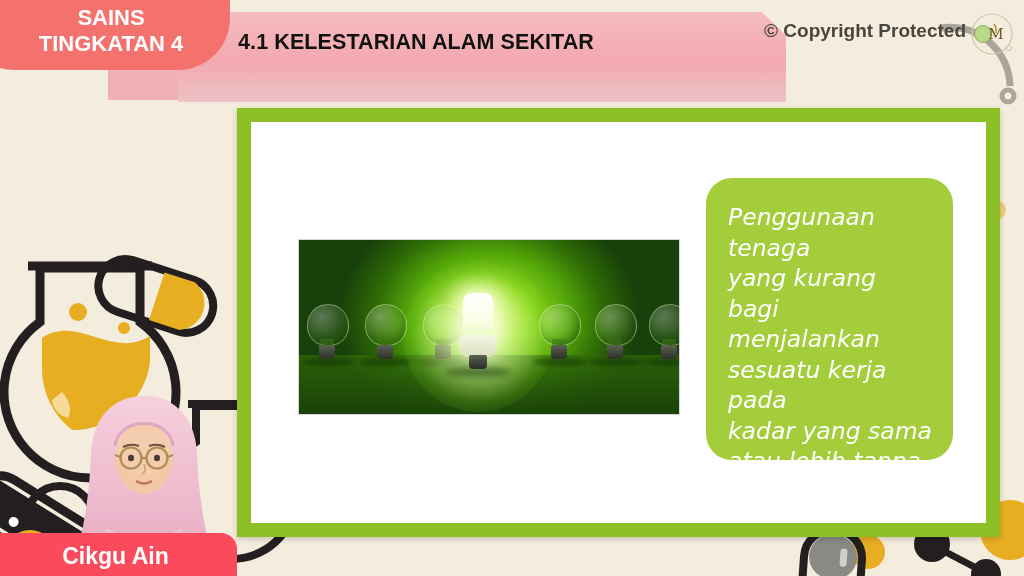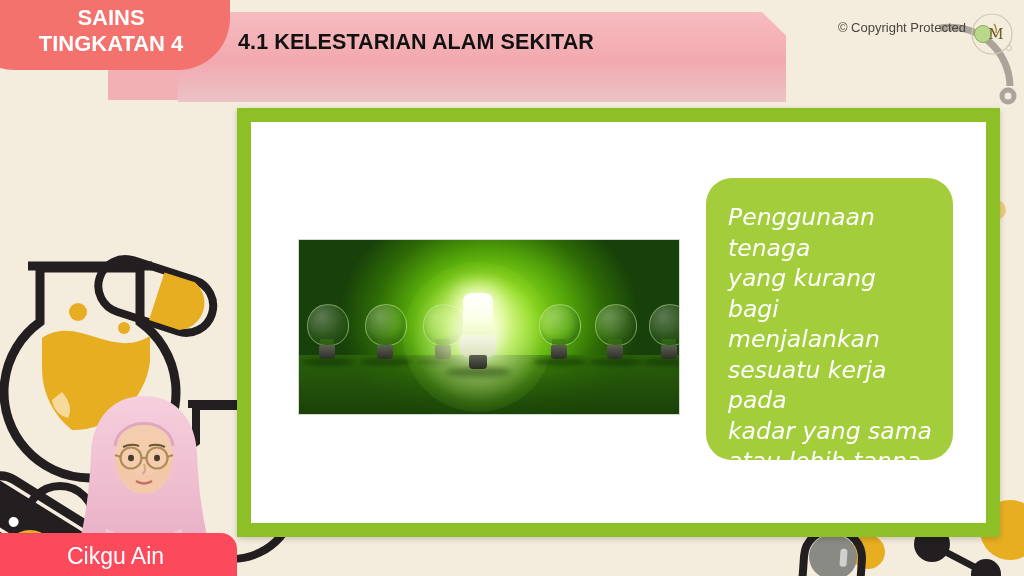--- a/index.html
+++ b/index.html
@@ -262,23 +262,24 @@
   #copyright {
     position: absolute;
     right: 58px;
     top: 20px;
     display: flex;
     align-items: center;
     gap: 8px;
     z-index: 7;
   }
   #copyright-text {
-    font-size: 13px;
+    font-size: 19px;
     color: #4a463f;
     white-space: nowrap;
+    font-weight: bold;
   }
   #copyright-logo {
     position: absolute;
     right: 10px;
     top: 12px;
     width: 44px;
     height: 44px;
     z-index: 7;
   }
 
@@ -302,21 +303,21 @@
     background: #fa4a5c;
     border-radius: 0 16px 0 0;
     display: flex;
     align-items: center;
     justify-content: center;
     z-index: 9;
   }
   #presenter-name {
     color: #ffffff;
     font-size: 23px;
-    font-weight: 400;
+    font-weight: 700;
     padding-left: 34px;
   }
 </style>
 </head>
 <body>
 
 <div id="stage">
 
   <div id="doodle-bg">
     <svg class="doodle" style="left:0;top:0;" width="1024" height="576" viewBox="0 0 1024 576">

